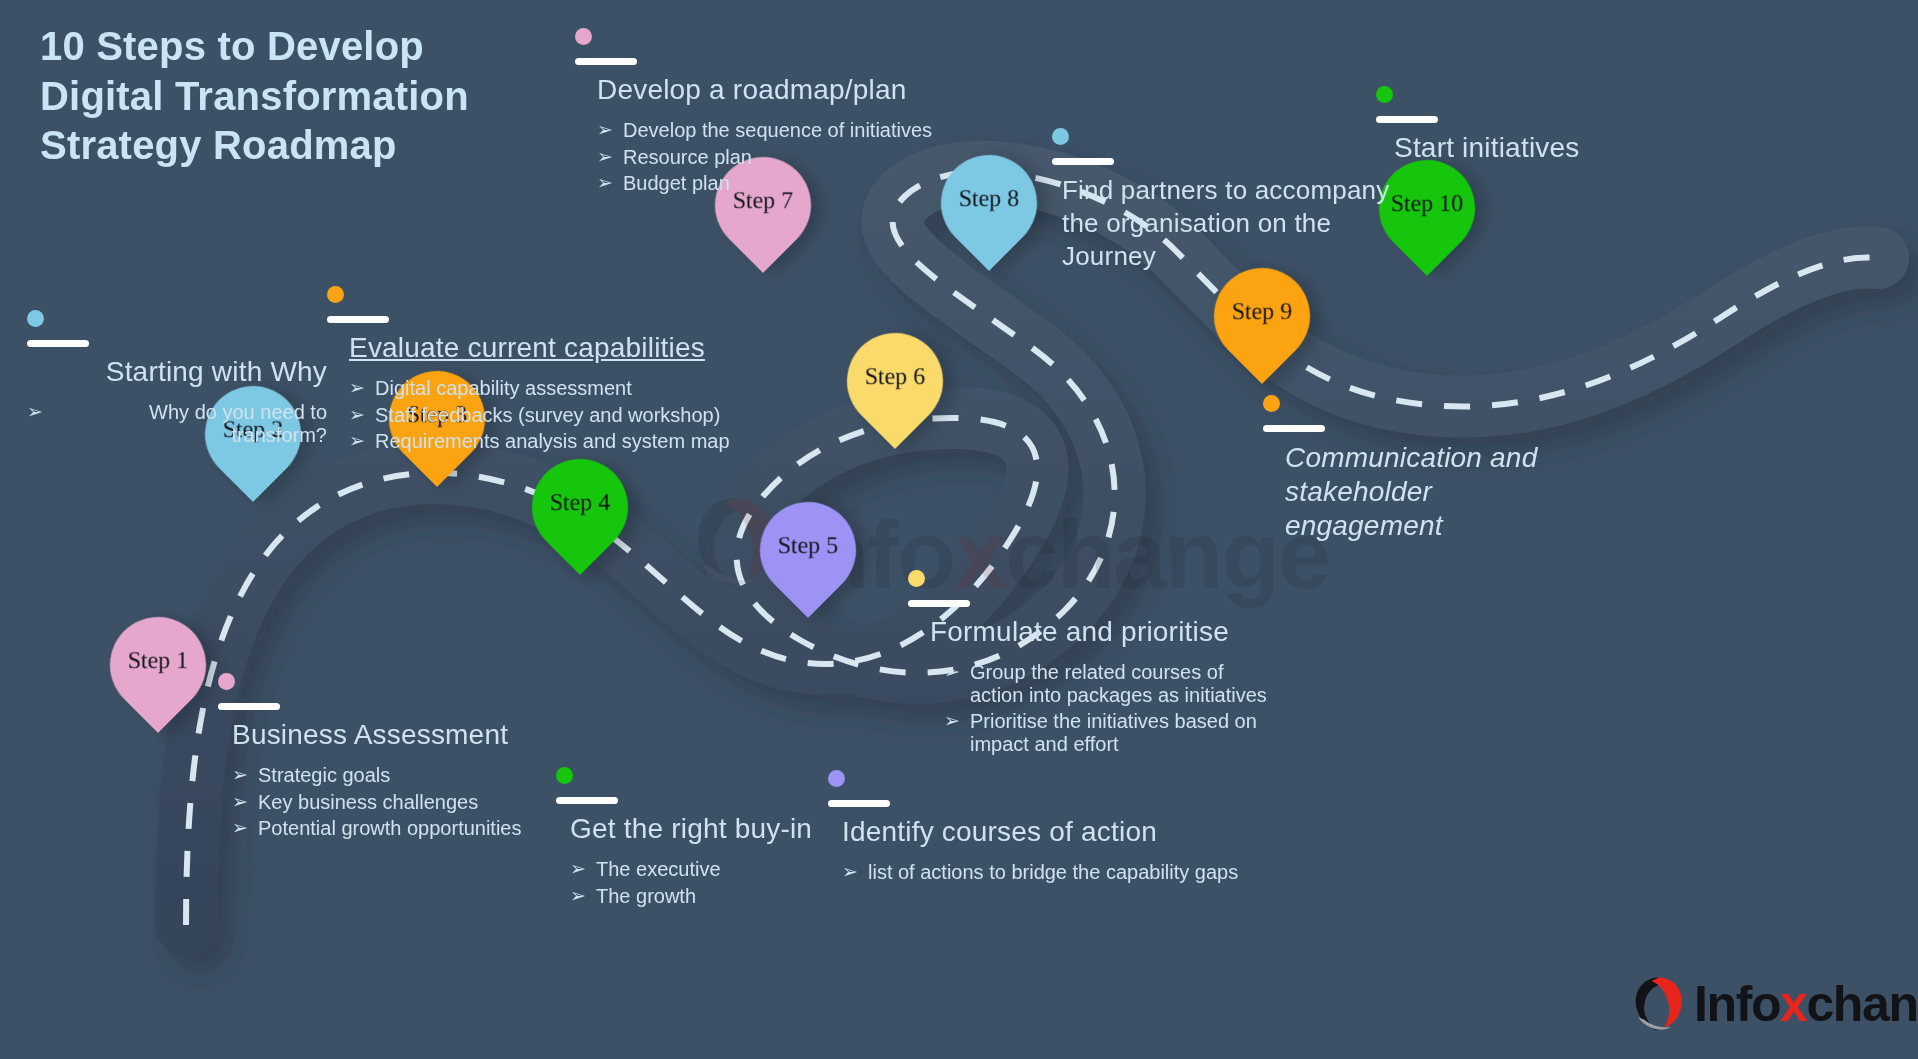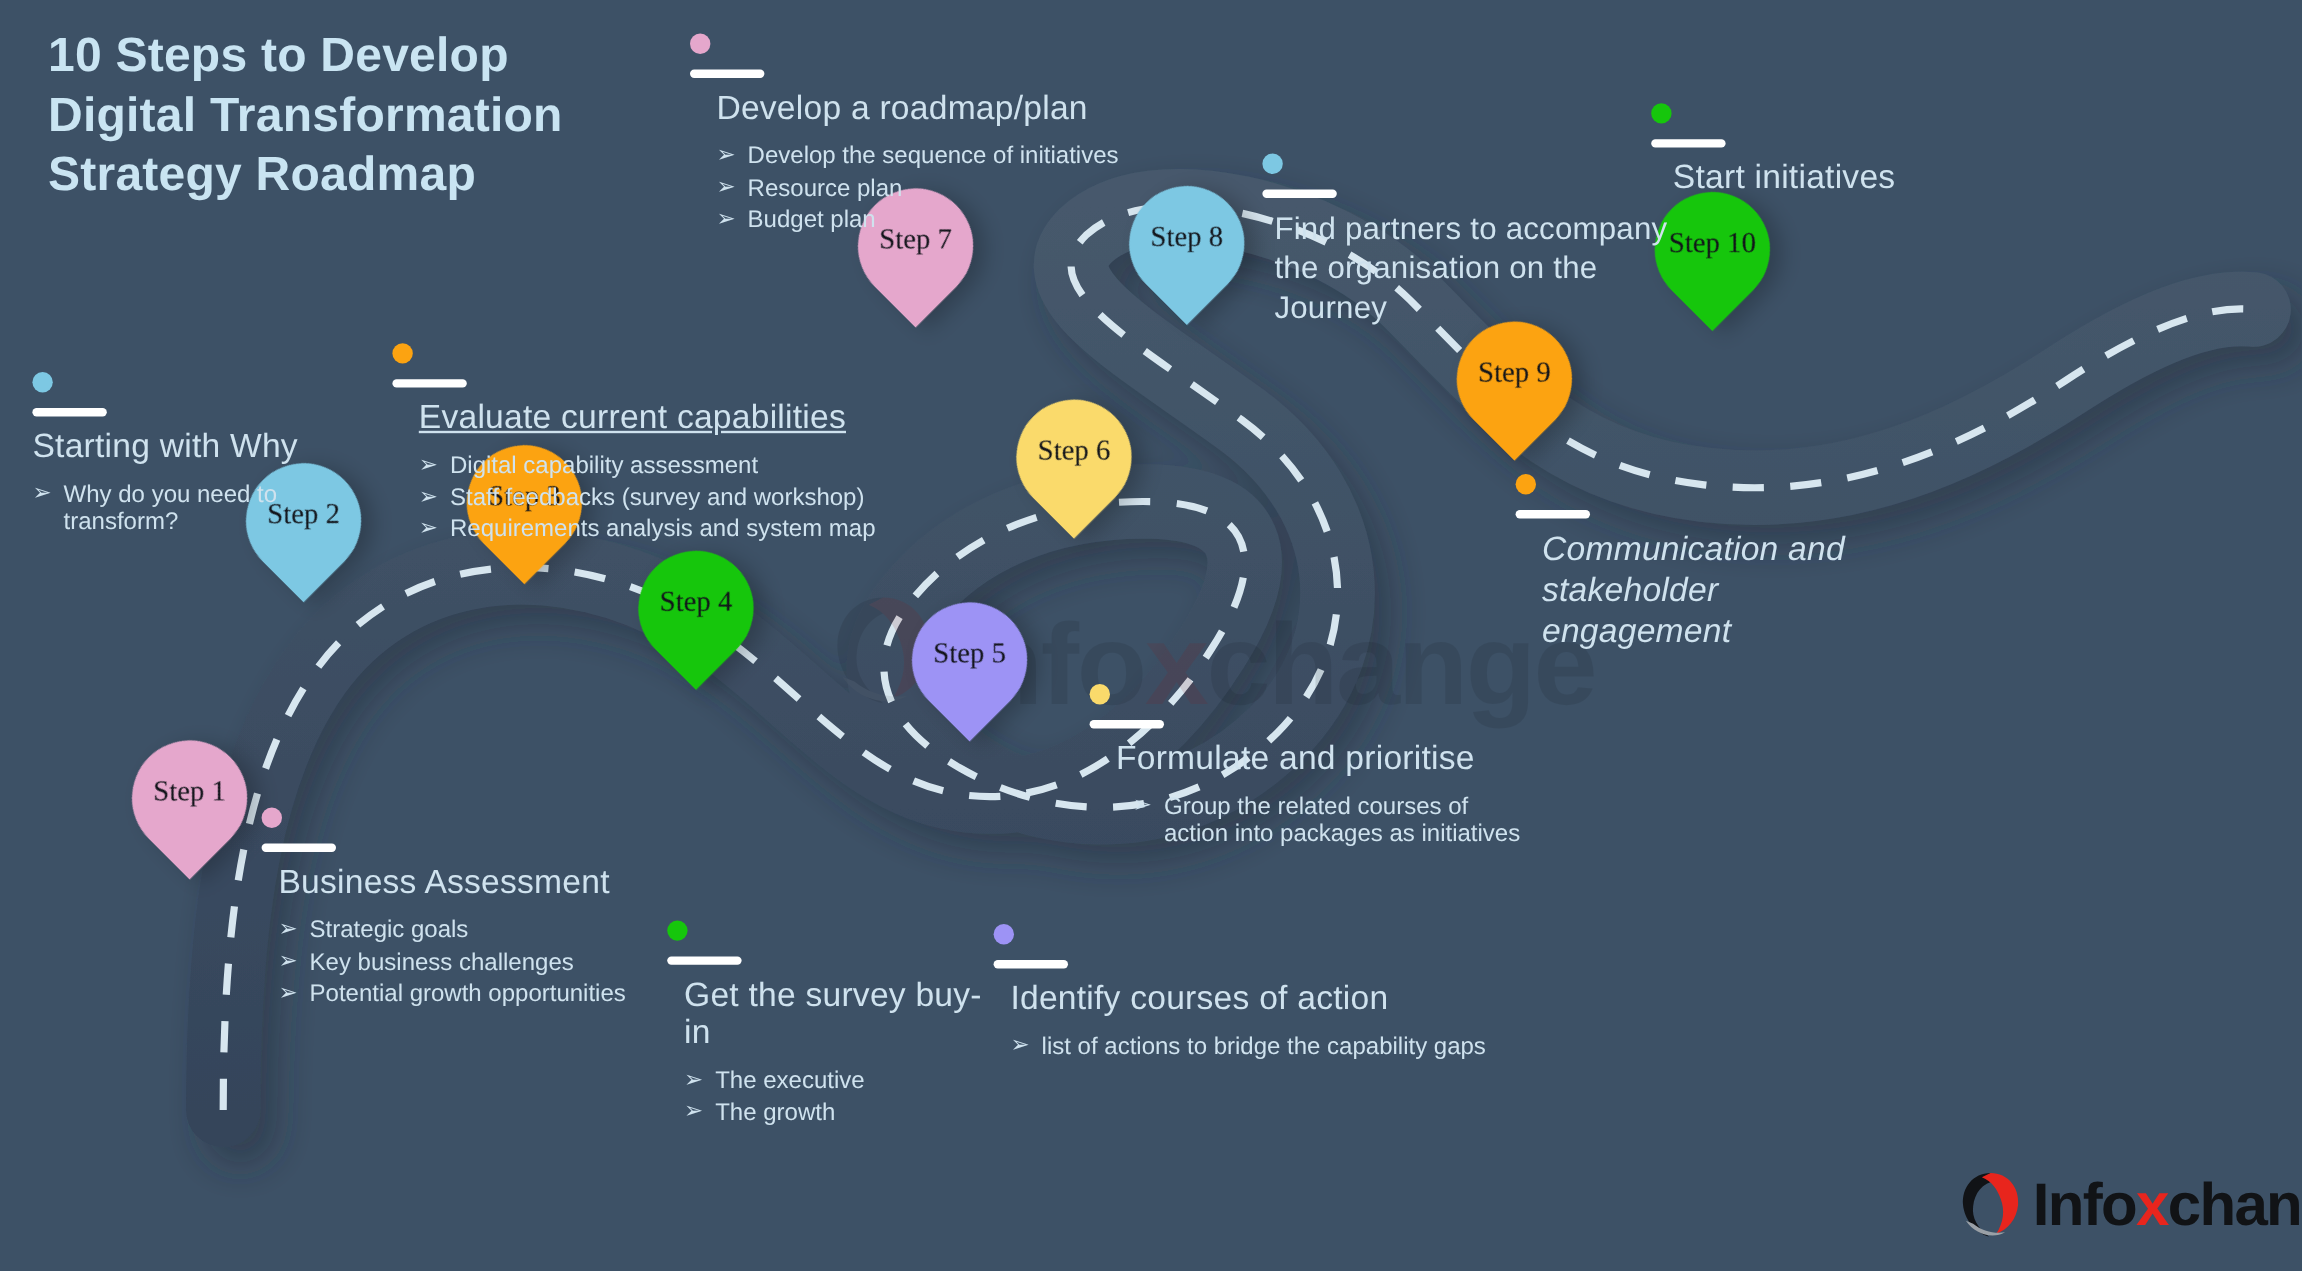--- a/index.html
+++ b/index.html
@@ -177,21 +177,21 @@
   <div class="pin" style="left:941px; top:155px; background:#7dc8e3;">
     <span class="pin-label">Step 8</span>
   </div>
   <div class="pin" style="left:1214px; top:268px; background:#fca311;">
     <span class="pin-label">Step 9</span>
   </div>
   <div class="pin" style="left:1379px; top:160px; background:#16c60c;">
     <span class="pin-label">Step 10</span>
   </div>
 
-  <div class="callout" style="left:27px; top:310px; width:300px;">
+  <div class="callout" style="left:27px; top:310px; width:300px;text-align:right;">
     <div class="cdot" style="background:#7dc8e3;"></div>
     <div class="cbar"></div>
     <div class="chead">Starting with Why</div>
     <ul class="clist">
       <li>Why do you need to
 transform?</li>
     </ul>
   </div>
 
   <div class="callout" style="left:218px; top:673px; width:430px;">
@@ -212,21 +212,21 @@
     <ul class="clist" style="margin-left:22px;">
       <li>Digital capability assessment</li>
       <li>Staff feedbacks (survey and workshop)</li>
       <li>Requirements analysis and system map</li>
     </ul>
   </div>
 
   <div class="callout" style="left:556px; top:767px; width:270px;">
     <div class="cdot" style="background:#16c60c;"></div>
     <div class="cbar"></div>
-    <div class="chead" style="margin-left:14px;">Get the survey buy-in</div>
+    <div class="chead" style="margin-left:14px;">Get the right buy-in</div>
     <ul class="clist" style="margin-left:14px;">
       <li>The executive</li>
       <li>The growth</li>
     </ul>
   </div>
 
   <div class="callout" style="left:828px; top:770px; width:660px;">
     <div class="cdot" style="background:#9d93f5;"></div>
     <div class="cbar"></div>
     <div class="chead" style="margin-left:14px;">Identify courses of action</div>
@@ -235,20 +235,22 @@
     </ul>
   </div>
 
   <div class="callout" style="left:908px; top:570px; width:410px;">
     <div class="cdot" style="background:#fada6b;"></div>
     <div class="cbar"></div>
     <div class="chead" style="margin-left:22px;">Formulate and prioritise</div>
     <ul class="clist" style="margin-left:36px;">
       <li>Group the related courses of
 action into packages as initiatives</li>
+      <li>Prioritise the initiatives based on
+impact and effort</li>
     </ul>
   </div>
 
   <div class="callout" style="left:575px; top:28px; width:420px;">
     <div class="cdot" style="background:#e5a7cc;"></div>
     <div class="cbar"></div>
     <div class="chead" style="margin-left:22px;">Develop a roadmap/plan</div>
     <ul class="clist" style="margin-left:22px;">
       <li>Develop the sequence of initiatives</li>
       <li>Resource plan</li>

